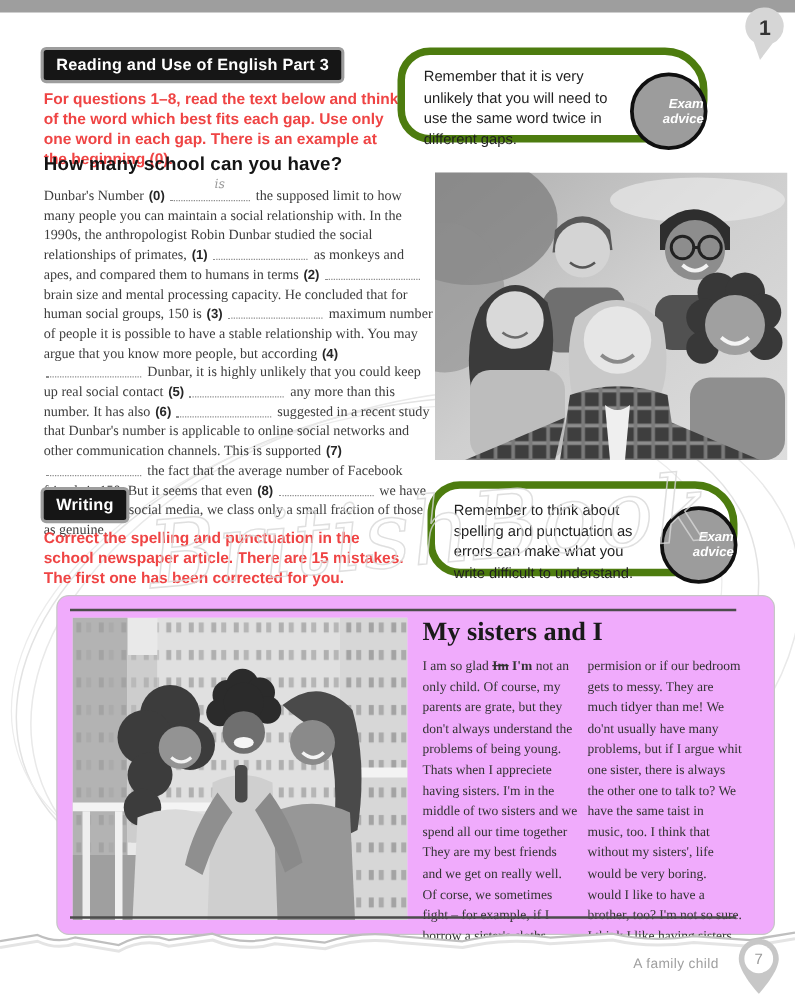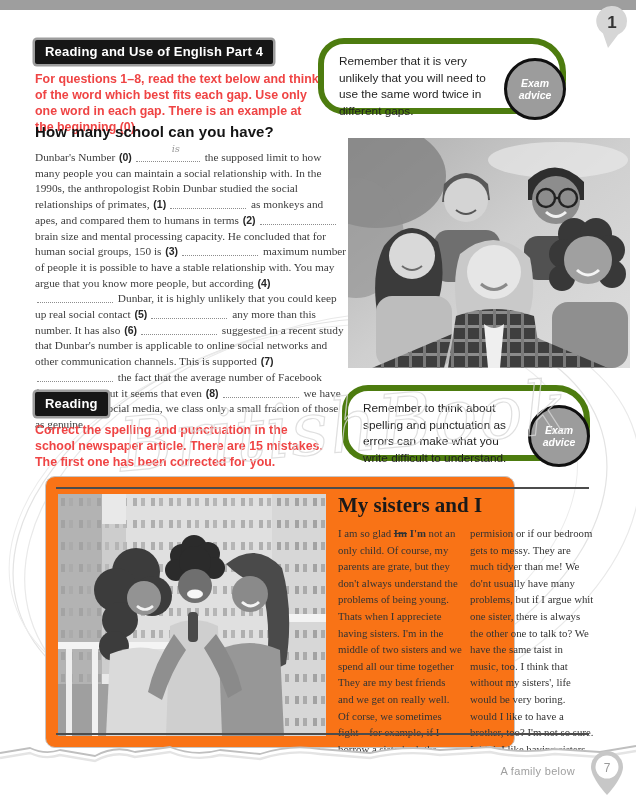--- a/index.html
+++ b/index.html
@@ -23,21 +23,21 @@
                   line-height:1.3; }
 
   
   .advice { width:248px; height:76px; border:6px solid #4d7c0f;
             border-radius:26px 34px 34px 26px; background:#ffffff; }
   .advice-text { position:absolute; left:15px; top:9px; width:162px; font-size:11.8px;
                  color:#1f1f1f; line-height:1.4; }
   .advice-circle { position:absolute; right:-6px; bottom:-12px; width:62px; height:62px;
                    border-radius:50%; background:#9c9c9c; border:3px solid #101010;
                    display:flex; align-items:center; justify-content:center;
-                   text-align:center; color:#ffffff; font-weight:bold; font-style:italic;
+                   text-align:right; color:#ffffff; font-weight:bold; font-style:italic;
                    font-size:10.5px; line-height:1.15; }
 
   
   .passage-title { font-size:15px; font-weight:bold; color:#141414; letter-spacing:0.1px; }
   .passage { width:312px; font-family:"Liberation Serif", serif; font-size:11.3px;
              line-height:15.7px; color:#3d3d3d; }
   .gap-num { font-weight:bold; color:#262626; font-family:"Liberation Sans", sans-serif;
              font-size:10.5px; padding:0 2px 0 1px; }
   .gap-line { display:inline-block; width:76px; height:10px;
               border-bottom:1.6px dotted #8d8d8d; position:relative; top:1px; margin:0 2px; }
@@ -50,22 +50,22 @@
   .photo { display:block; }
 
   
   .wm-layer { left:0; top:0; width:636px; height:800px; pointer-events:none; }
   .wm-text { position:absolute; left:118px; top:378px; width:560px;
              font-family:"DejaVu Serif", serif; font-style:italic; font-size:74px;
              color:transparent; -webkit-text-stroke:1.2px #d8d8d8;
              transform:rotate(-5deg); letter-spacing:1px; opacity:0.8; pointer-events:none; }
 
   
-  .article-box { left:45px; top:476px; width:470px; height:272px;
-                 border:1.5px solid #c6c6c6; border-radius:10px; background:#f97316; }
+  .article-box { left:45px; top:476px; width:575px; height:272px;
+                 border:1.5px solid #c6c6c6; border-radius:10px; background:#f0abfc; }
   .article-rule { position:absolute; height:2px; background:#4c4c4c; }
   .article-title { position:absolute; left:292px; top:16px;
                    font-family:"Liberation Serif", serif; font-weight:bold;
                    font-size:21px; color:#1a1a1a; }
   .article-col { position:absolute; top:48px; width:124px;
                  font-family:"Liberation Serif", serif; font-size:10.8px;
                  line-height:16.6px; color:#343434; }
   .article-col s { font-weight:bold; }
   .article-col strong { font-weight:bold; }
 
@@ -89,21 +89,21 @@
 </svg>
 
 <div class="abs top-bar"></div>
 
 <svg class="abs unit-pin" viewBox="0 0 36 46">
   <path d="M18 2 a15 15 0 0 1 15 15 a15 15 0 0 1 -9 13.7 L14 44 L9 29.5 A15 15 0 0 1 18 2 z" fill="#d6d6d6"></path>
   <text x="18" y="24" text-anchor="middle" font-family="Liberation Sans, sans-serif" font-size="17" font-weight="bold" fill="#333333">1</text>
 </svg>
 
 <div class="abs" style="left:35px; top:40px;">
-  <span class="header-box">Reading and Use of English Part 4</span>
+  <span class="header-box">Reading and Use of English Part 3</span>
 </div>
 
 <p class="abs instructions" style="left:35px; top:71px;">For questions 1–8, read the text below and think of the word which best fits each gap. Use only one word in each gap. There is an example at the beginning (0).</p>
 
 <div class="abs advice" style="left:318px; top:38px;">
   <div class="advice-text">Remember that it is very unlikely that you will need to use the same word twice in different gaps.</div>
   <div class="advice-circle">Exam advice</div>
 </div>
 
 <h2 class="abs passage-title" style="left:35px; top:123px;">How many school can you have?</h2>
@@ -161,21 +161,21 @@
   <path d="M112 116 q36 -30 70 4 q8 40 -4 64 l-66 6 q-10 -44 0 -74 z" fill="#c9c9c9"></path>
   <circle cx="146" cy="134" r="27" fill="#e6e6e6"></circle>
   <path d="M133 146 q13 11 26 0" stroke="#8a8a8a" stroke-width="3" fill="none"></path>
   <path d="M100 230 l8 -52 q38 -14 78 0 l8 52 z" fill="url(#plaid)"></path>
   <path d="M136 186 q10 8 20 0 l-4 44 l-12 0 z" fill="#efefef"></path>
   <path d="M104 196 L24 230 L96 230 Z" fill="url(#plaid)"></path>
   <path d="M180 196 L260 230 L186 230 Z" fill="url(#plaid)"></path>
 </svg>
 
 <div class="abs" style="left:35px; top:392px;">
-  <span class="header-box">Reading</span>
+  <span class="header-box">Writing</span>
 </div>
 
 <p class="abs instructions" style="left:35px; top:422px;">Correct the spelling and punctuation in the school newspaper article. There are 15 mistakes. The first one has been corrected for you.</p>
 
 <div class="abs advice" style="left:318px; top:385px;margin-left:24px;">
   <div class="advice-text">Remember to think about spelling and punctuation as errors can make what you write difficult to understand.</div>
   <div class="advice-circle">Exam advice</div>
 </div>
 
 <div class="wm-text">BritishBook</div>
@@ -246,18 +246,18 @@
   <div class="article-col" style="left:424px;">permision or if our bedroom gets to messy. They are much tidyer than me! We do'nt usually have many problems, but if I argue whit one sister, there is always the other one to talk to? We have the same taist in music, too. I think that without my sisters', life would be very boring. would I like to have a brother, too? I'm not so sure. I think I like having sisters more.</div>
   <div class="article-rule" style="left:10px; top:256px; width:533px;"></div>
 </div>
 
 <svg class="abs torn" width="636" height="50" viewBox="0 0 636 50">
   <path d="M0 22 L30 17 Q45 24 60 19 L95 25 Q115 14 135 21 L170 16 Q195 26 220 19 L260 23 Q290 13 320 18 L370 22 Q405 14 440 19 L490 16 Q520 23 555 18 L600 21 L636 15 L636 50 L0 50 Z" fill="#ffffff"></path>
   <path d="M0 22 L30 17 Q45 24 60 19 L95 25 Q115 14 135 21 L170 16 Q195 26 220 19 L260 23 Q290 13 320 18 L370 22 Q405 14 440 19 L490 16 Q520 23 555 18 L600 21 L636 15" fill="none" stroke="#bfbfbf" stroke-width="1.8"></path>
   <path d="M0 27 L30 22 Q45 29 60 24 L95 30 Q115 19 135 26 L170 21 Q195 31 220 24 L260 28 Q290 18 320 23 L370 27 Q405 19 440 24 L490 21 Q520 28 555 23 L600 26 L636 20" fill="none" stroke="#e4e4e4" stroke-width="2.4"></path>
 </svg>
 
-<div class="abs footer-label">A family below</div>
+<div class="abs footer-label">A family child</div>
 <svg class="abs page-pin" viewBox="0 0 38 48">
   <path d="M19 2 a16 16 0 0 1 16 16 c0 11 -16 28 -16 28 c0 0 -16 -17 -16 -28 a16 16 0 0 1 16 -16 z" fill="#c7c7c7"></path>
   <circle cx="19" cy="18" r="11.5" fill="#ffffff"></circle>
   <text x="19" y="22.5" text-anchor="middle" font-family="Liberation Sans, sans-serif" font-size="12" fill="#9a9a9a">7</text>
 </svg>
 
 </body></html>

